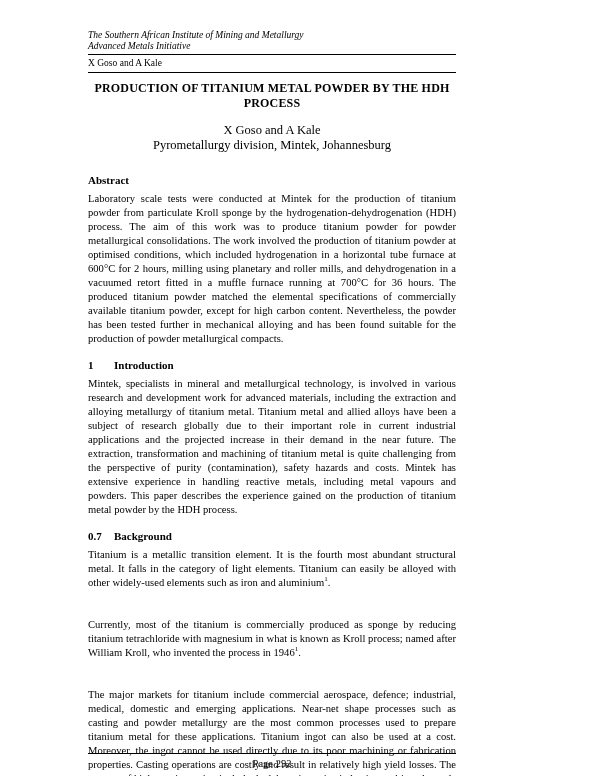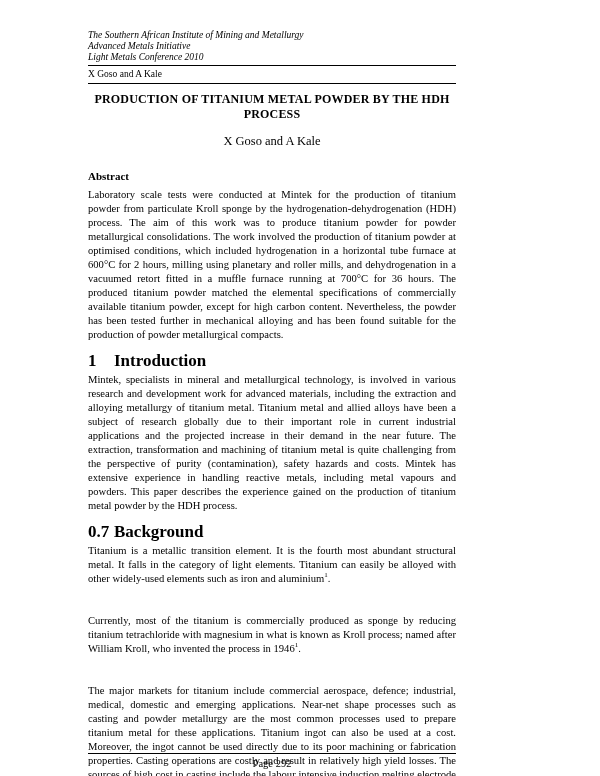--- a/index.html
+++ b/index.html
@@ -34,50 +34,50 @@
   .abstract-heading { margin-top: 20px; font-size: 11px; line-height: 14px; font-weight: bold; }
   .body-text {
     margin-top: 5px;
     font-size: 10.6px;
     line-height: 14px;
     text-align: justify;
   }
   .para-gap { margin-top: 28px; }
   .keywords { margin-top: 15px; font-size: 10.6px; line-height: 14px; font-style: italic; }
   
-  .section-heading { margin-top: 12px; font-size: 17px; line-height: 14px; font-weight: bold; }
+  .section-heading { margin-top: 12px; font-size: 11px; line-height: 14px; font-weight: bold; }
   .sec-num { display: inline-block; min-width: 26px; }
   sup { font-size: 7px; line-height: 0; vertical-align: super; }
   
   .page-footer {
     position: absolute;
     left: 88px;
     right: 88px;
     bottom: 6px;
   }
   .footer-rule { border-top: 1px solid #000; margin-bottom: 3px; }
   .footer-text { text-align: center; font-size: 10.5px; line-height: 13px; }
 </style>
 </head>
 <body>
 
 <div class="page">
 
   <header class="page-header">
     <div class="hdr-line">The Southern African Institute of Mining and Metallurgy</div>
     <div class="hdr-line">Advanced Metals Initiative</div>
-    <div class="hdr-line">Light Metals Conference 2010</div>
     <div class="hdr-rule"></div>
     <div class="hdr-authors">X Goso and A Kale</div>
     <div class="hdr-rule"></div>
   </header>
 
   <h1 class="title">PRODUCTION OF TITANIUM METAL POWDER BY THE HDH PROCESS</h1>
 
   <div class="authors">X Goso and A Kale</div>
+  <div class="affiliation">Pyrometallurgy division, Mintek, Johannesburg</div>
 
   <h2 class="abstract-heading">Abstract</h2>
   <p class="body-text">Laboratory scale tests were conducted at Mintek for the production of titanium powder from particulate Kroll sponge by the hydrogenation-dehydrogenation (HDH) process. The aim of this work was to produce titanium powder for powder metallurgical consolidations. The work involved the production of titanium powder at optimised conditions, which included hydrogenation in a horizontal tube furnace at 600°C for 2 hours, milling using planetary and roller mills, and dehydrogenation in a vacuumed retort fitted in a muffle furnace running at 700°C for 36 hours. The produced titanium powder matched the elemental specifications of commercially available titanium powder, except for high carbon content. Nevertheless, the powder has been tested further in mechanical alloying and has been found suitable for the production of powder metallurgical compacts.</p>
 
 
   <h3 class="section-heading">
     <span class="sec-num">1</span><span>Introduction</span>
   </h3>
   <p class="body-text">Mintek, specialists in mineral and metallurgical technology, is involved in various research and development work for advanced materials, including the extraction and alloying metallurgy of titanium metal. Titanium metal and allied alloys have been a subject of research globally due to their important role in current industrial applications and the projected increase in their demand in the near future. The extraction, transformation and machining of titanium metal is quite challenging from the perspective of purity (contamination), safety hazards and costs. Mintek has extensive experience in handling reactive metals, including metal vapours and powders. This paper describes the experience gained on the production of titanium metal powder by the HDH process.</p>
 

